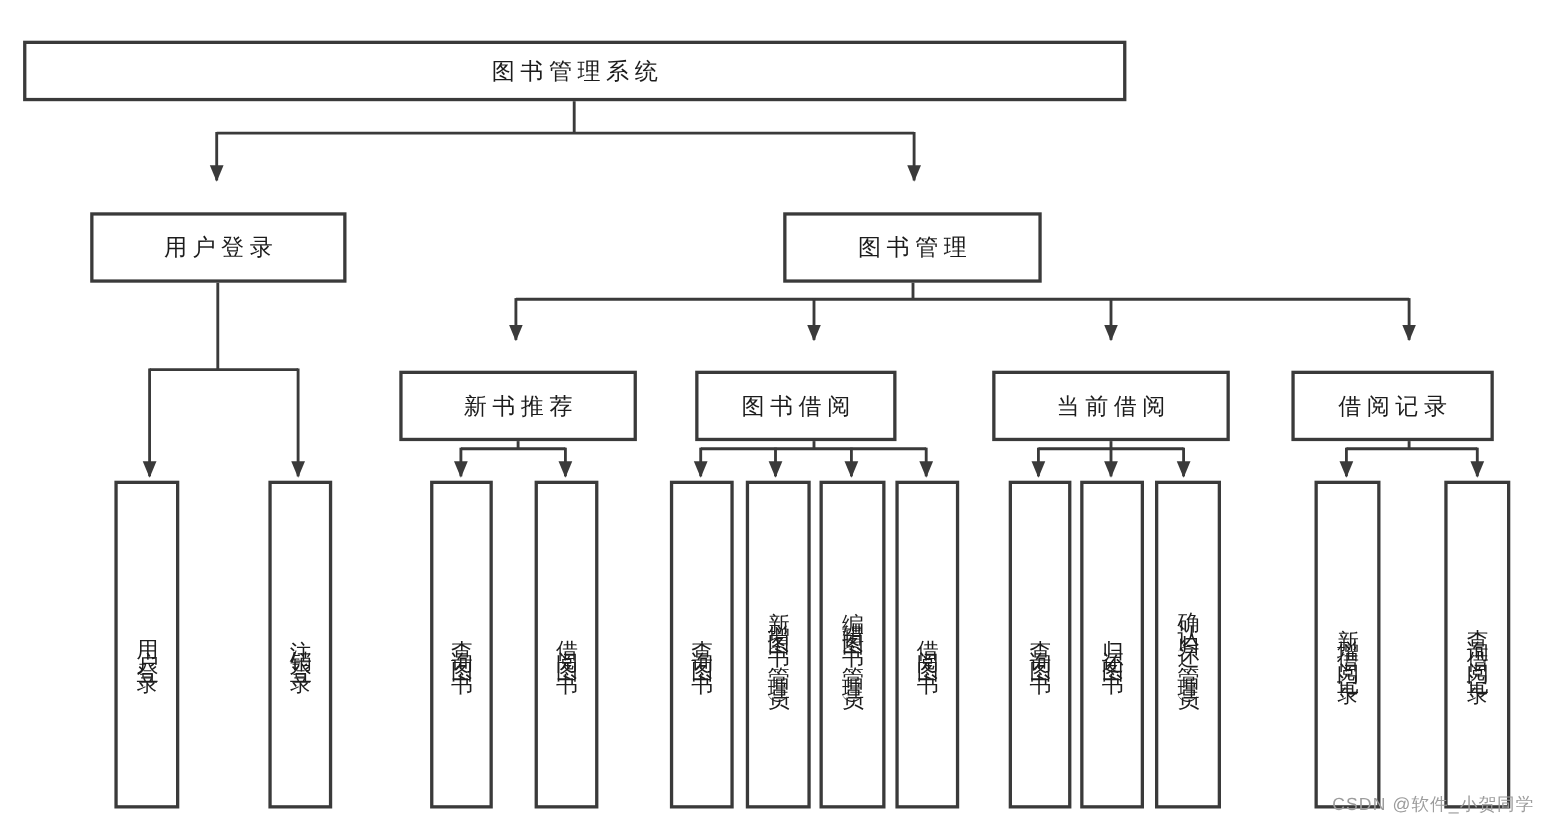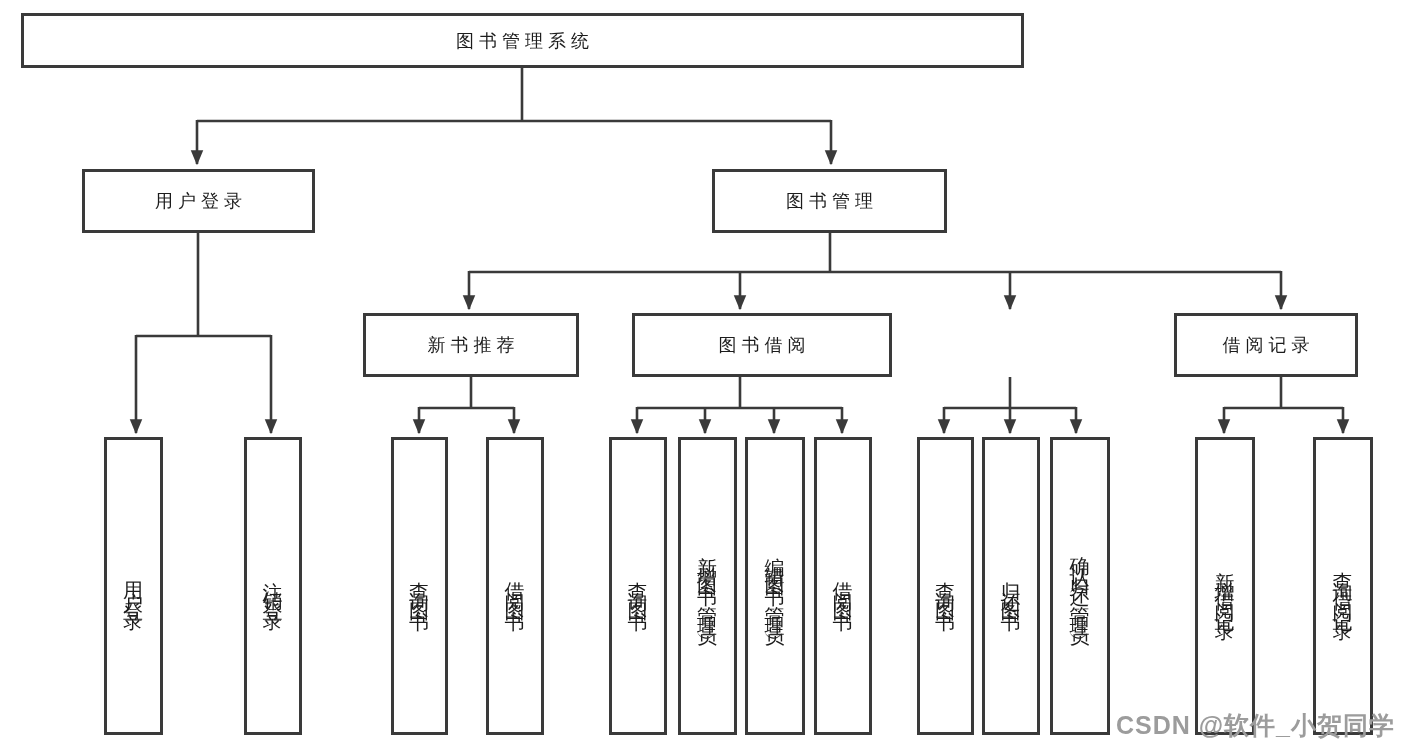--- a/index.html
+++ b/index.html
@@ -18,43 +18,43 @@
     font-family:"Liberation Sans","DejaVu Sans",sans-serif;
     color:var(--text);
   }
   #wires{position:absolute;inset:0;width:1405px;height:747px;}
   .hbox{
     position:absolute;
     box-sizing:border-box;
     border:3px solid var(--line);
     background:#fff;
     display:flex;align-items:center;justify-content:center;
-    font-size:18px;letter-spacing:5px;text-indent:5px;
+    font-size:21px;letter-spacing:5px;text-indent:5px;
     white-space:nowrap;
+    margin-top:24px;
   }
   .vbox{
     position:absolute;
     box-sizing:border-box;
     border:3px solid var(--line);
     background:#fff;
     display:flex;align-items:center;justify-content:center;
     writing-mode:vertical-rl;
     text-orientation:mixed;
     font-size:20px;letter-spacing:10px;
     line-height:1;
   }
   .watermark{
     position:absolute;
     right:10px;bottom:5px;
-    font-size:25px;
+    font-size:16px;
     color:var(--wm);
     letter-spacing:1px;
     z-index:5;
     white-space:nowrap;
-    font-weight:bold;
   }
 </style>
 </head>
 <body>
 
 <div id="canvas">
 
   <svg id="wires" viewBox="0 0 1405 747" xmlns="http://www.w3.org/2000/svg">
     <defs>
       <marker id="arw" markerUnits="userSpaceOnUse" markerWidth="15" markerHeight="19" viewBox="0 0 12 10" refX="11" refY="5" orient="auto">
@@ -96,21 +96,22 @@
     <path d="M1224 407 V433" fill="none" stroke="#3a3a3a" stroke-width="2.6" marker-end="url(#arw)"></path>
     <path d="M1343 407 V433" fill="none" stroke="#3a3a3a" stroke-width="2.6" marker-end="url(#arw)"></path>
   </svg>
 
   <div class="hbox" style="left:21px;top:13px;width:1003px;height:55px;">图书管理系统</div>
 
   <div class="hbox" style="left:82px;top:169px;width:233px;height:64px;">用户登录</div>
   <div class="hbox" style="left:712px;top:169px;width:235px;height:64px;text-align:right;">图书管理</div>
 
   <div class="hbox" style="left:363px;top:313px;width:216px;height:64px;">新书推荐</div>
-  <div class="hbox" style="left:632px;top:313px;width:260px;height:64px;">图书借阅</div>
+  <div class="hbox" style="left:632px;top:313px;width:183px;height:64px;">图书借阅</div>
+  <div class="hbox" style="left:902px;top:313px;width:216px;height:64px;">当前借阅</div>
   <div class="hbox" style="left:1174px;top:313px;width:184px;height:64px;">借阅记录</div>
 
   <div class="vbox" style="left:104px;top:437px;width:59px;height:298px;">用户登录</div>
   <div class="vbox" style="left:244px;top:437px;width:58px;height:298px;">注销登录</div>
 
   <div class="vbox" style="left:391px;top:437px;width:57px;height:298px;">查询图书</div>
   <div class="vbox" style="left:486px;top:437px;width:58px;height:298px;">借阅图书</div>
 
   <div class="vbox" style="left:609px;top:437px;width:58px;height:298px;">查询图书</div>
   <div class="vbox" style="left:678px;top:437px;width:59px;height:298px;">新增图书（管理员）</div>

